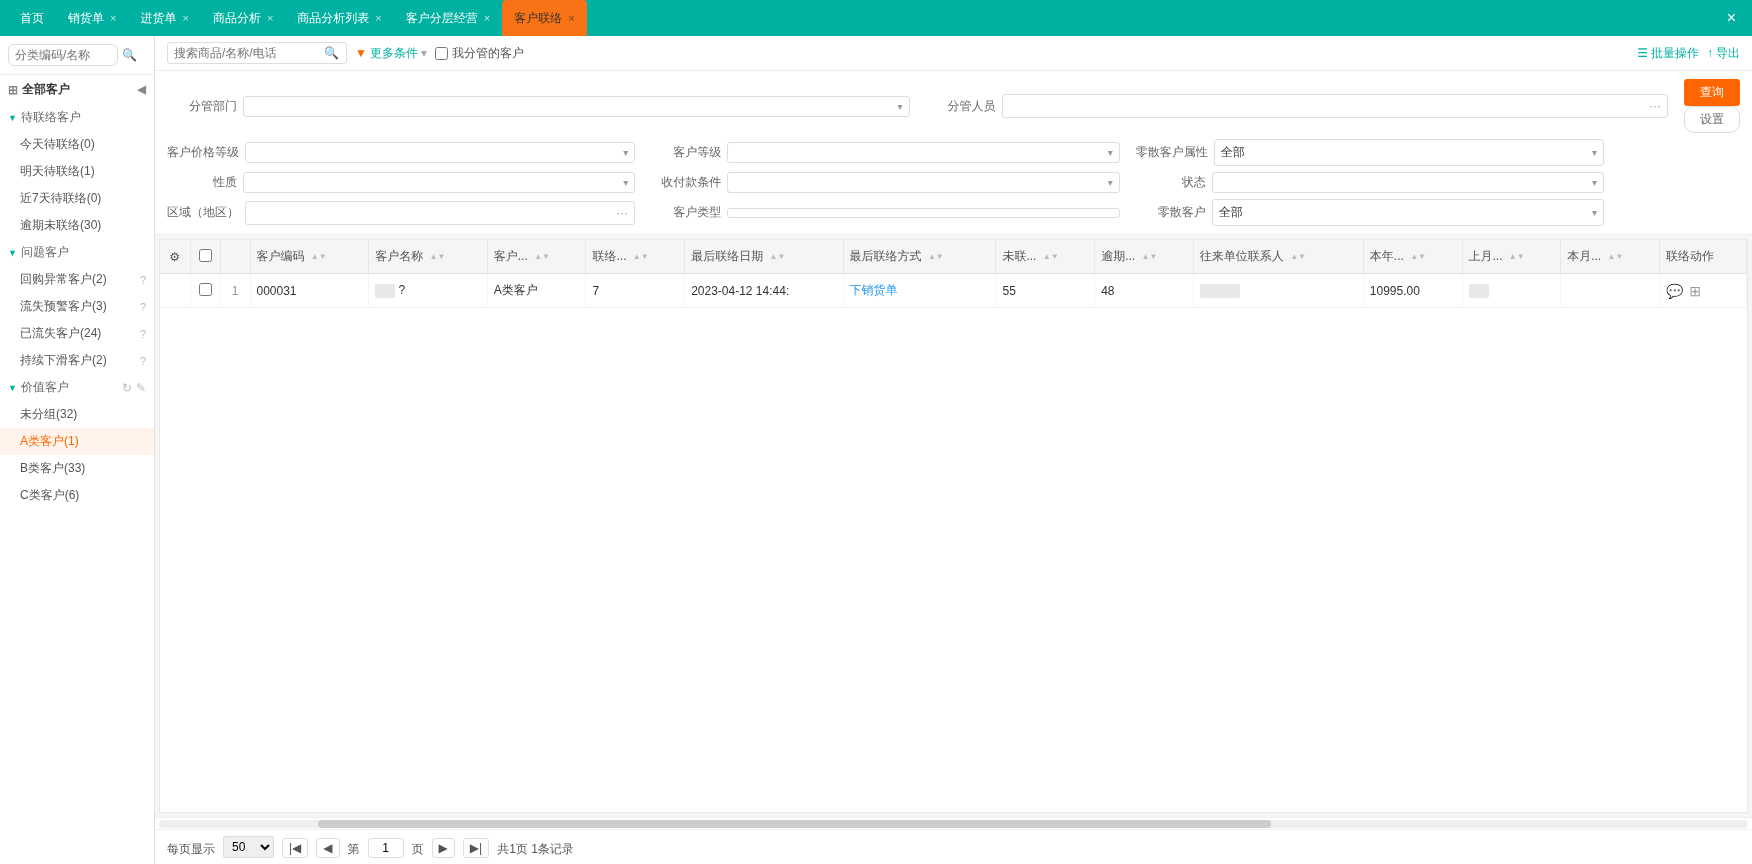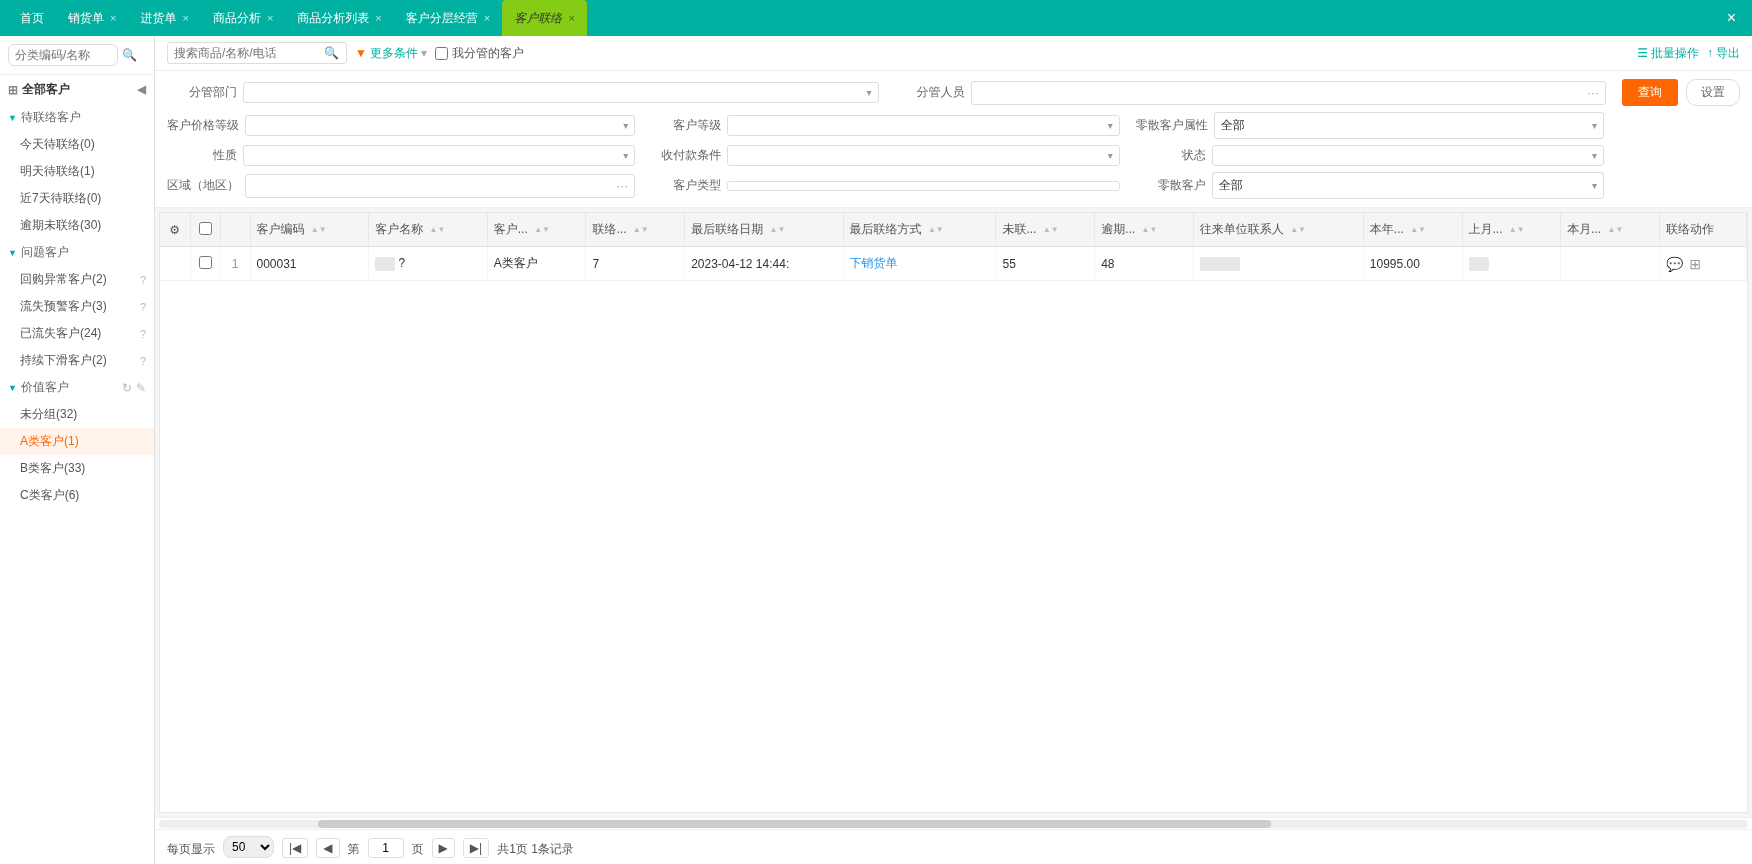--- a/index.html
+++ b/index.html
@@ -19,24 +19,23 @@
       display: flex;
       align-items: center;
       padding: 0 12px;
       color: white;
       cursor: pointer;
       white-space: nowrap;
       font-size: 13px;
       position: relative;
     }
     .nav-tab.active {
-      background: #84cc16;
+      background: #f97316;
       color: #333;
       border-radius: 4px 4px 0 0;
-      font-style: italic;
     }
     .nav-tab .close-icon {
       margin-left: 6px;
       font-size: 11px;
       opacity: 0.7;
     }
     .nav-tab:first-child {
       background: transparent;
       color: white;
     }
@@ -259,22 +258,22 @@
     .filter-input .chevron {
       color: #999;
       font-size: 10px;
     }
     .filter-input .dots {
       color: #999;
       font-size: 12px;
     }
     .filter-actions {
       display: flex;
-      flex-direction: row;
-      gap: 8px;
+      flex-direction: column;
+      gap: 0;
     }
     .btn-query {
       background: #f60;
       color: white;
       border: none;
       border-radius: 3px;
       padding: 5px 16px;
       cursor: pointer;
       font-size: 12px;
     }
@@ -354,21 +353,21 @@
       border-top: 1px solid #eee;
       padding: 6px 12px;
       display: flex;
       align-items: flex-end;
       gap: 8px;
       font-size: 12px;
       color: #555;
     }
     .pagination select {
       border: 1px solid #ddd;
-      border-radius: 8px;
+      border-radius: 2px;
       padding: 2px 4px;
       font-size: 12px;
     }
     .pagination .page-input {
       border: 1px solid #ddd;
       border-radius: 3px;
       width: 36px;
       text-align: center;
       padding: 2px 4px;
       font-size: 12px;

